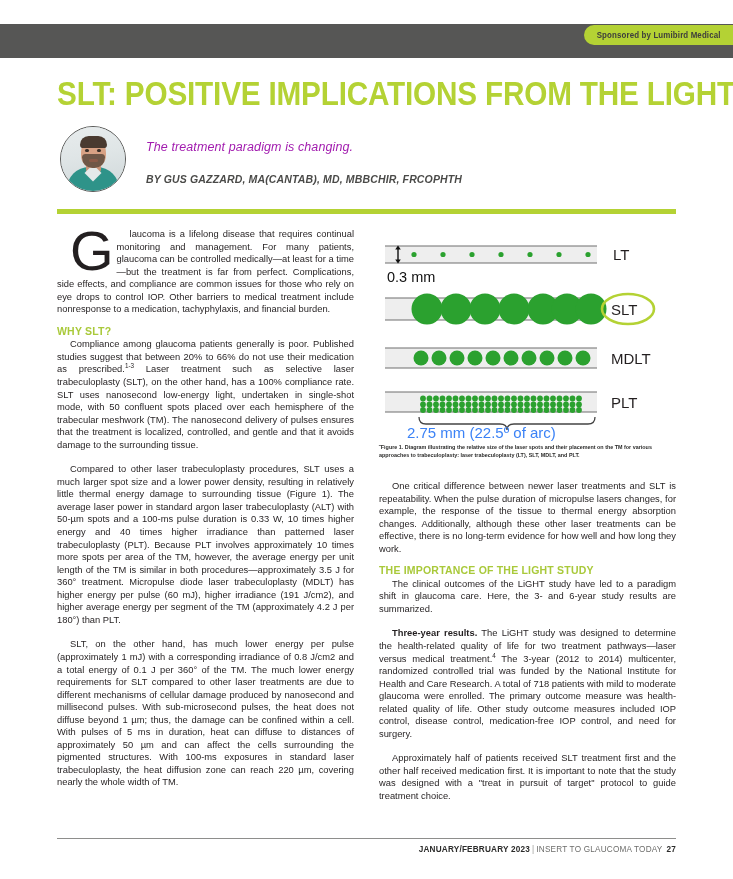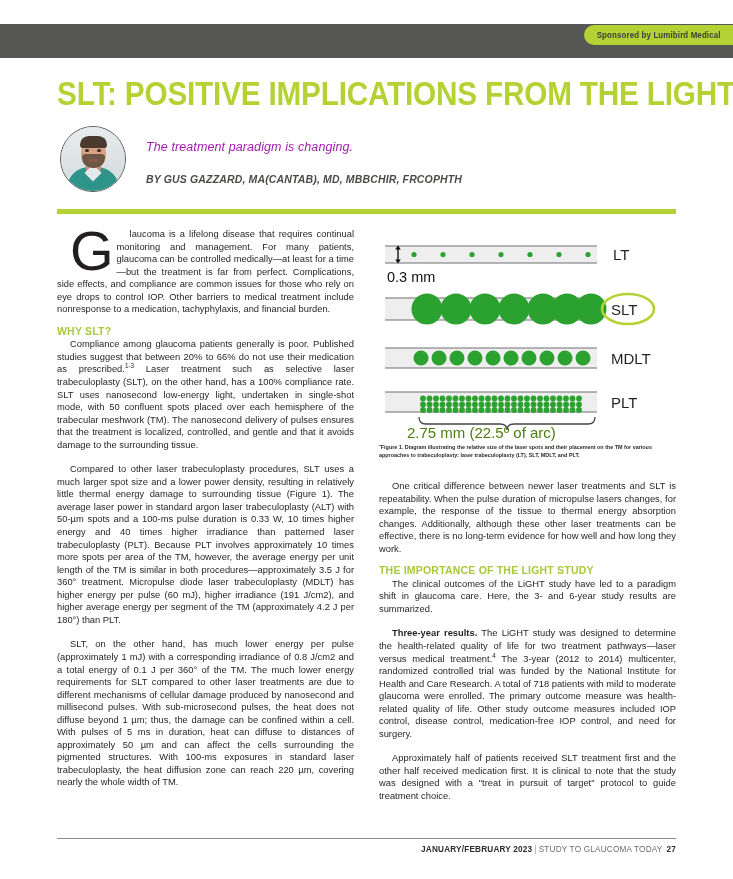--- a/index.html
+++ b/index.html
@@ -386,29 +386,29 @@
           <circle cx="180.50" cy="174" r="2.9" fill="#2ba12f"></circle>
           <circle cx="187.00" cy="174" r="2.9" fill="#2ba12f"></circle>
           <circle cx="193.50" cy="174" r="2.9" fill="#2ba12f"></circle>
           <circle cx="200.00" cy="174" r="2.9" fill="#2ba12f"></circle>
         </g>
       <text x="232" y="172" font-family="Liberation Sans, sans-serif" font-size="15" fill="#231f20">PLT</text>
     </g>
 
     <path d="M40 181 q0 7 7 7 L121 188 q7 0 7 6 q0 -6 7 -6 L209 188 q7 0 7 -7" fill="none" stroke="#444" stroke-width="1.3"></path>
   </svg>
-  <div style="position:absolute; left:28px; top:188px; font-size:15px; color:#4d7c0f;">2.75 mm (22.5º of arc)</div>
+  <div style="position:absolute; left:28px; top:188px; font-size:15px; color:#3b82f6;">2.75 mm (22.5º of arc)</div>
 </div>
 
 <div class="fig-caption">˝Figure 1. Diagram illustrating the relative size of the laser spots and their placement on the TM for various approaches to trabeculoplasty: laser trabeculoplasty (LT), SLT, MDLT, and PLT.</div>
 
 <div class="col right" style="top:480px;">
   <p>One critical difference between newer laser treatments and SLT is repeatability. When the pulse duration of micropulse lasers changes, for example, the response of the tissue to thermal energy absorption changes. Additionally, although these other laser treatments can be effective, there is no long-term evidence for how well and how long they work.</p>
   <div class="sec-head">THE IMPORTANCE OF THE LIGHT STUDY</div>
   <p>The clinical outcomes of the LiGHT study have led to a paradigm shift in glaucoma care. Here, the 3- and 6-year study results are summarized.</p>
   <p style="margin-top:12px;"><span class="run-in">Three-year results.</span><span> The LiGHT study was designed to determine the health-related quality of life for two treatment pathways—laser versus medical treatment.</span><sup>4</sup><span> The 3-year (2012 to 2014) multicenter, randomized controlled trial was funded by the National Institute for Health and Care Research. A total of 718 patients with mild to moderate glaucoma were enrolled. The primary outcome measure was health-related quality of life. Other study outcome measures included IOP control, disease control, medication-free IOP control, and need for surgery.</span></p>
-  <p>Approximately half of patients received SLT treatment first and the other half received medication first. It is clinical to note that the study was designed with a "treat in pursuit of target" protocol to guide treatment choice.</p>
+  <p>Approximately half of patients received SLT treatment first and the other half received medication first. It is important to note that the study was designed with a "treat in pursuit of target" protocol to guide treatment choice.</p>
 </div>
 
 <div class="footer-rule"></div>
 <div class="footer-text">
-  <span class="strong">JANUARY/FEBRUARY 2023</span><span class="bar">|</span><span>STUDY TO GLAUCOMA TODAY</span><span class="pg">27</span>
+  <span class="strong">JANUARY/FEBRUARY 2023</span><span class="bar">|</span><span>INSERT TO GLAUCOMA TODAY</span><span class="pg">27</span>
 </div>
 
 </body></html>

